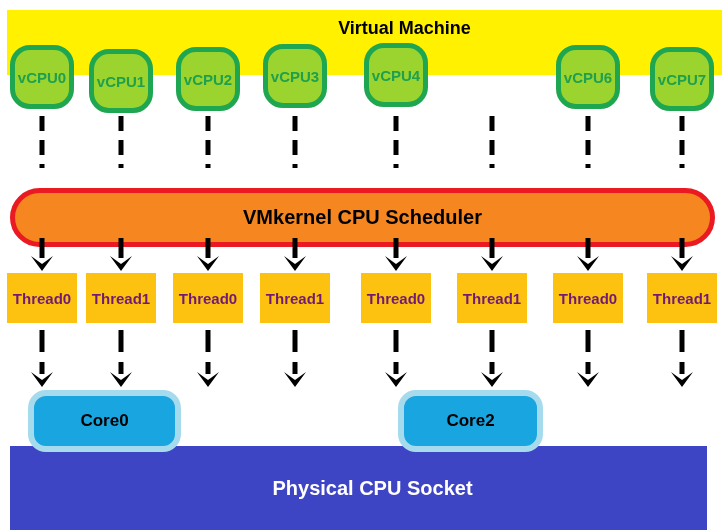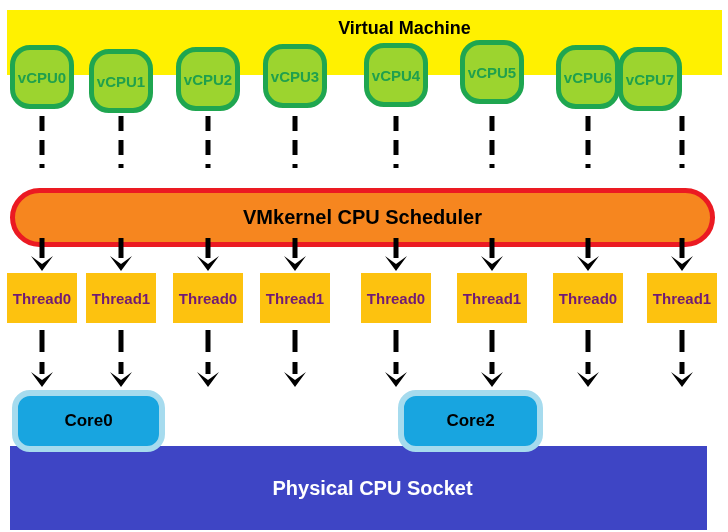--- a/index.html
+++ b/index.html
@@ -11,21 +11,21 @@
   .vm-bar{position:absolute;left:7px;top:10px;width:715px;height:65px;background:var(--c-vm_bar);z-index:1;}
   .vm-title{position:absolute;left:0;top:8px;width:100%;text-align:center;font-size:18px;color:var(--c-vm_text);margin-left:40px;}
   
   .vcpu{
     position:absolute;width:64px;height:64px;box-sizing:border-box;z-index:2;
     background:var(--c-vcpu_fill);border:5px solid var(--c-vcpu_border);border-radius:20px;
     display:flex;align-items:center;justify-content:center;
     font-size:15px;color:var(--c-vcpu_text);
   }
   .v0{left:10px;top:45px}.v1{left:89px;top:49px}.v2{left:176px;top:47px}.v3{left:263px;top:44px}
-  .v4{left:364px;top:43px}.v5{left:460px;top:40px}.v6{left:556px;top:45px}.v7{left:618px;top:47px}
+  .v4{left:364px;top:43px}.v5{left:460px;top:40px}.v6{left:556px;top:45px}.v7{left:650px;top:47px}
   
   .connectors{position:absolute;left:0;top:0;z-index:3;}
   
   .scheduler{
     position:absolute;left:10px;top:172px;width:705px;height:59px;box-sizing:border-box;z-index:2;
     background:var(--c-scheduler_fill);border:5px solid var(--c-scheduler_border);border-radius:30px;
     display:flex;align-items:center;justify-content:center;font-size:20px;color:#000;margin-top:16px;
   }
   
   .thread{
@@ -34,21 +34,21 @@
     display:flex;align-items:center;justify-content:center;font-size:15px;color:#701a75;
   }
   .t0{left:7px}.t1{left:86px}.t2{left:173px}.t3{left:260px}
   .t4{left:361px}.t5{left:457px}.t6{left:553px}.t7{left:647px}
   
   .core{
     position:absolute;top:390px;height:62px;box-sizing:border-box;z-index:4;
     background:var(--c-core_fill);border:6px solid var(--c-core_border);border-radius:18px;
     display:flex;align-items:center;justify-content:center;font-size:17px;color:#000;
   }
-  .c0{left:12px;width:153px}.c1{left:182px;width:143px}.c2{left:398px;width:145px}.c3{left:564px;width:140px;top:394px}
+  .c0{left:28px;width:153px}.c1{left:182px;width:143px}.c2{left:398px;width:145px}.c3{left:564px;width:140px;top:394px}
   
   .socket{
     position:absolute;left:10px;top:446px;width:697px;height:84px;z-index:1;
     background:var(--c-socket_fill);
     display:flex;align-items:center;justify-content:center;
   }
   .socket-label{color:var(--c-socket_text);font-size:20px;margin-left:28px;}
 </style>
 </head>
 <body>
@@ -66,23 +66,20 @@
       <span>vCPU1</span>
     </div>
   <div class="vcpu v2">
       <span>vCPU2</span>
     </div>
   <div class="vcpu v3">
       <span>vCPU3</span>
     </div>
   <div class="vcpu v4">
       <span>vCPU4</span>
-    </div>
-  <div class="vcpu v5">
-      <span>vCPU5</span>
     </div>
   <div class="vcpu v6">
       <span>vCPU6</span>
     </div>
   <div class="vcpu v7">
       <span>vCPU7</span>
     </div>
 
   <svg class="connectors" id="connectors" width="728" height="532">
       <line x1="42" y1="116" x2="42" y2="168" stroke="#000000" stroke-width="5" stroke-dasharray="15 9"></line>

